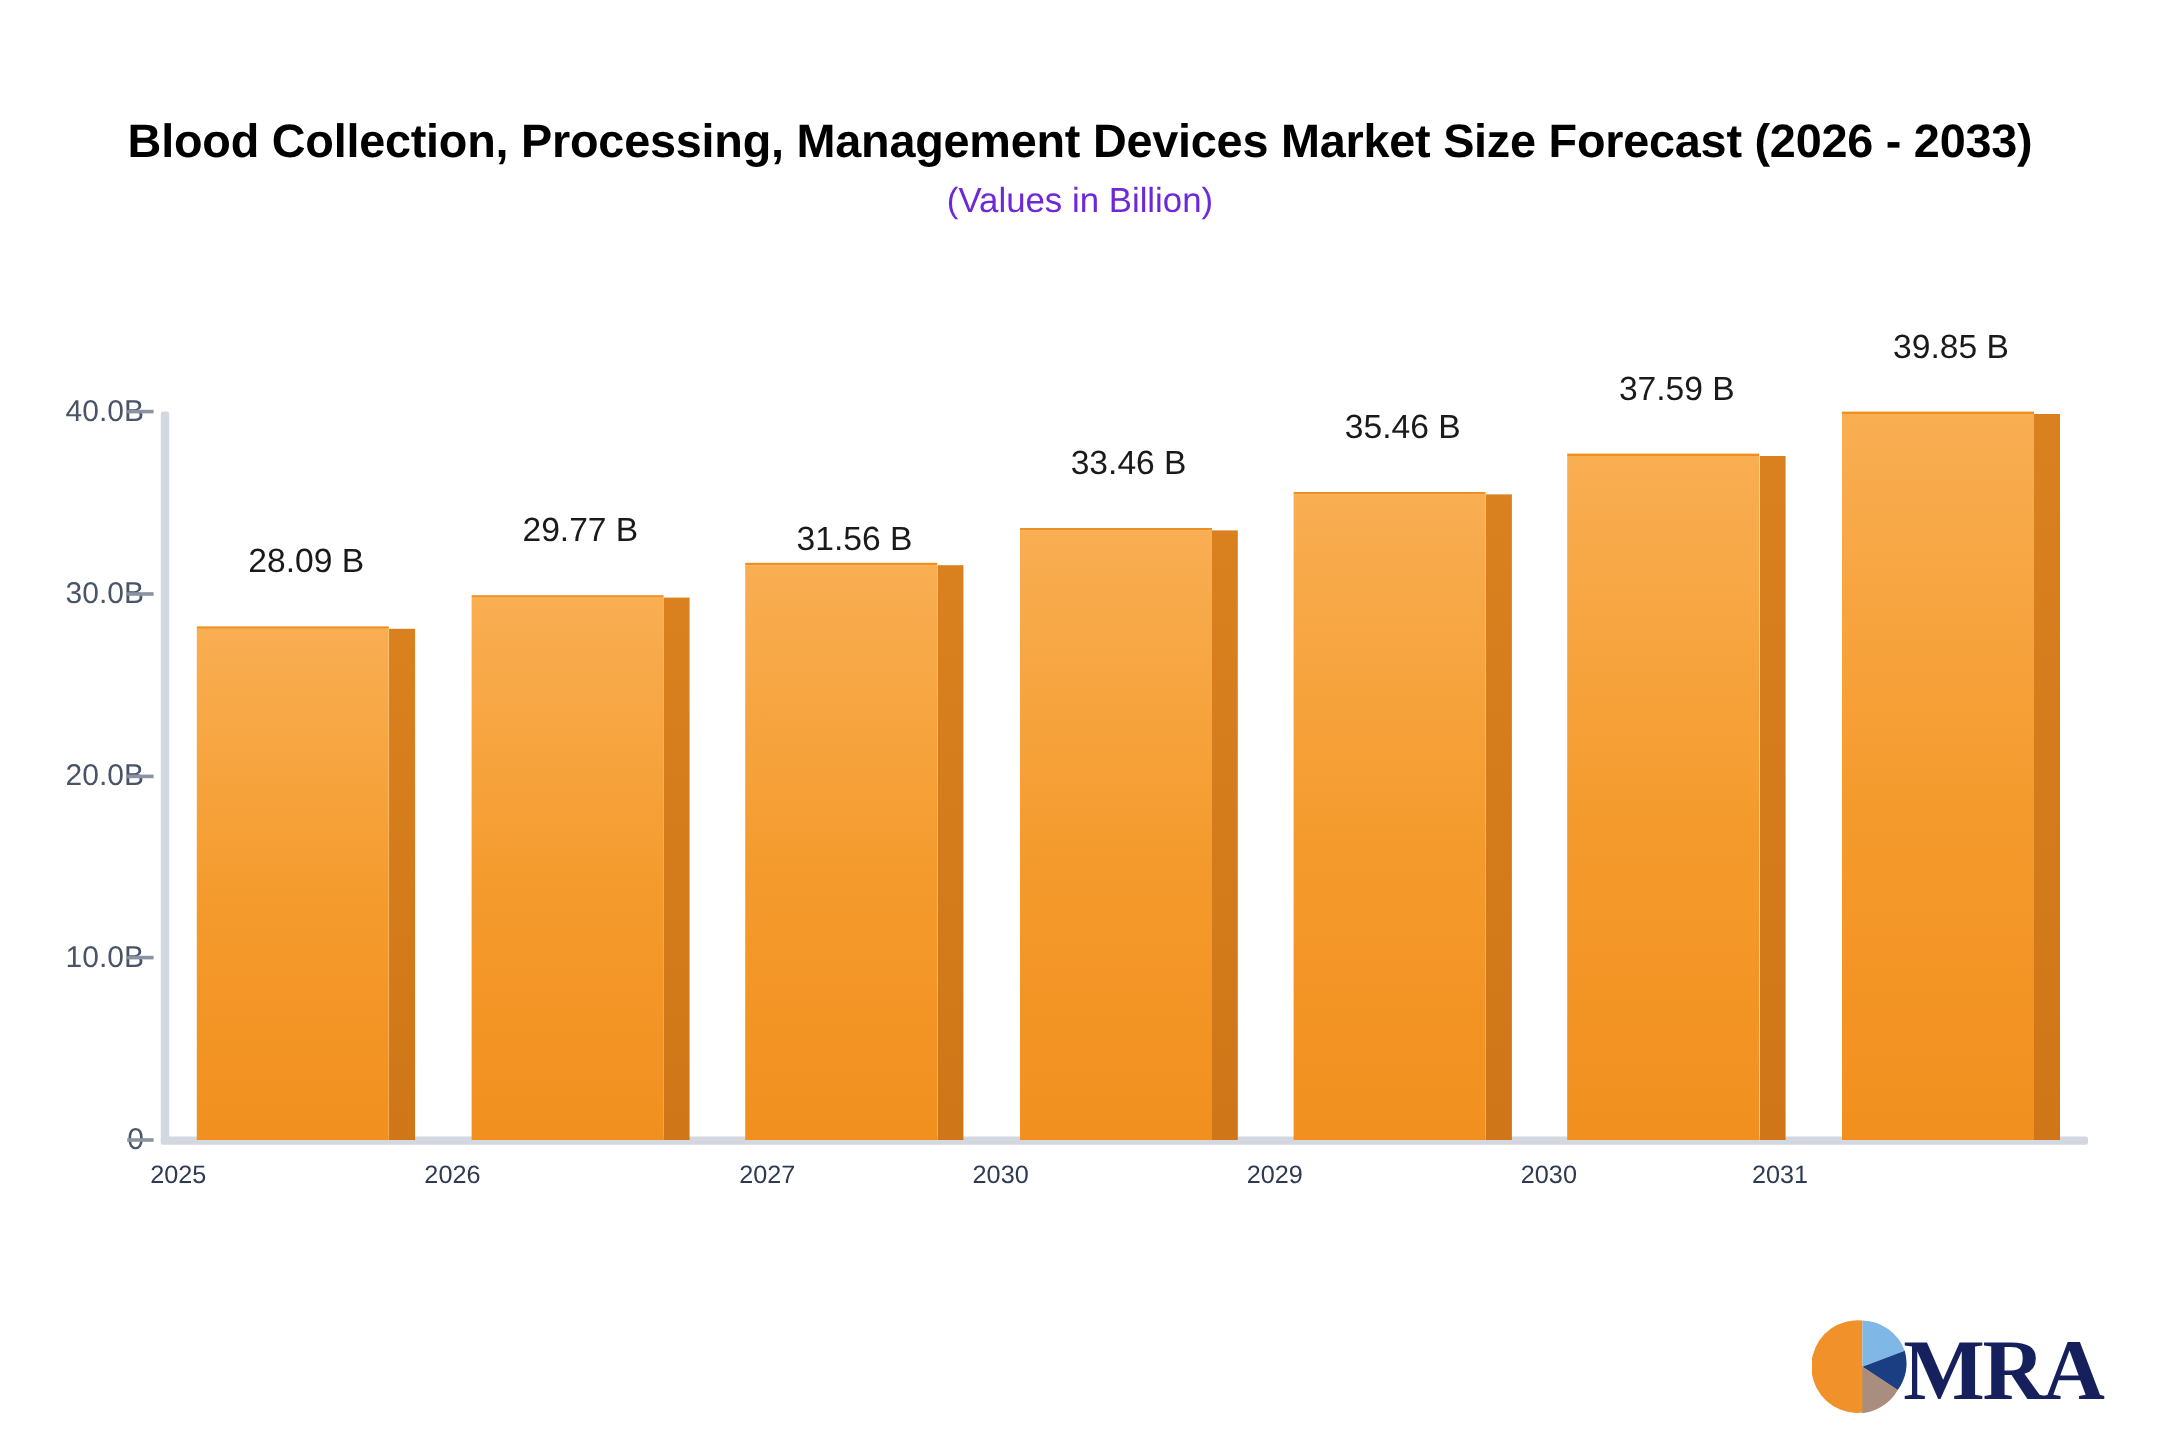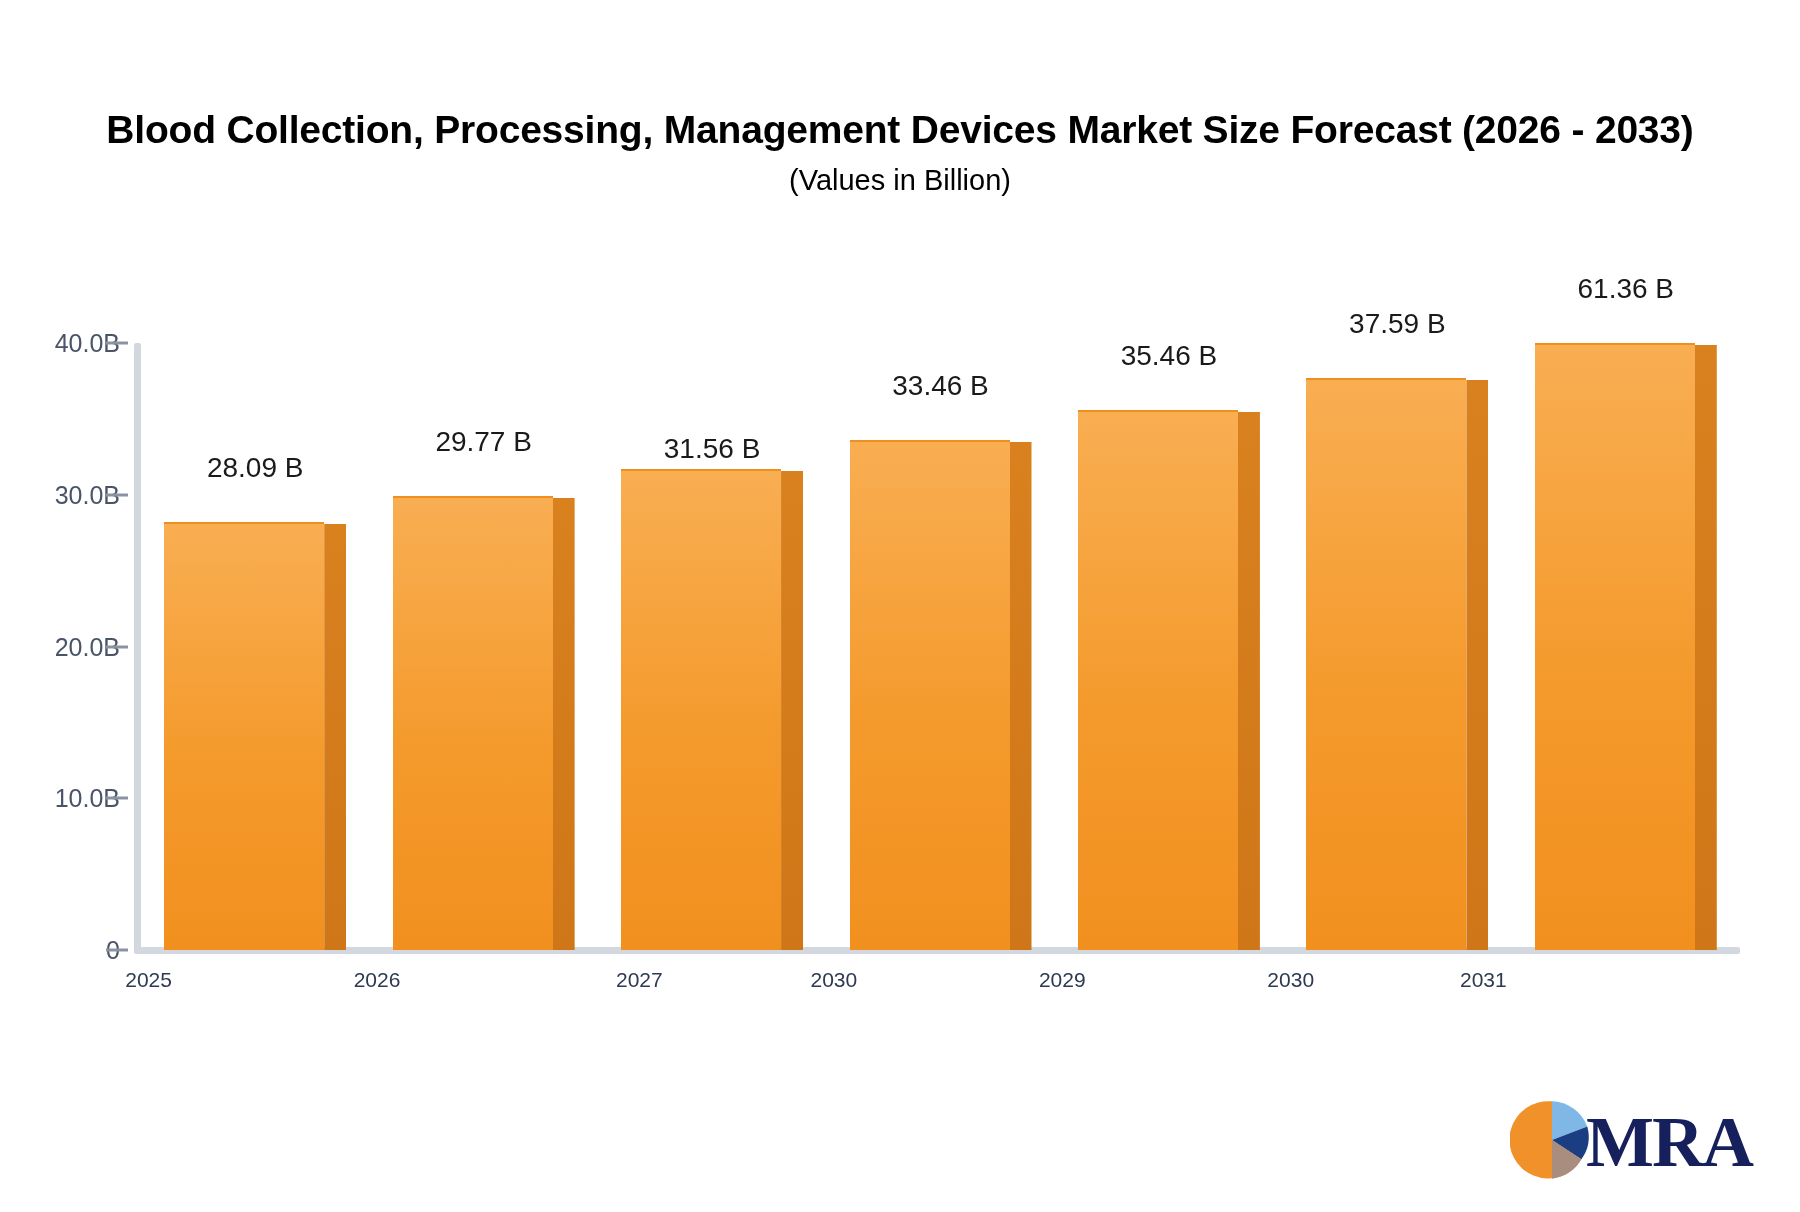--- a/index.html
+++ b/index.html
@@ -11,35 +11,35 @@
     position:relative;
   }
 
   
   #header{
     position:absolute;
     left:0; top:0; width:1800px;
     text-align:center;
   }
   #chart-title{
-    margin:11px auto;
+    margin:0 auto;
     width:1600px;
     padding-top:96px;
     font-size:39px;
     font-weight:bold;
     line-height:1.20;
     color:#000000;
     letter-spacing:-0.2px;
     text-align:center;
   }
   #chart-subtitle{
     margin:10px auto 0 auto;
     font-size:29px;
     font-weight:400;
-    color:#000000;
+    color:#6d28d9;
     line-height:1.1;
   }
   #cagr-badge{
     display:inline-block;
     margin-top:6px;
     background:#f1962e;
     color:#ffffff;
     font-size:27px;
     font-weight:bold;
     padding:12px 30px 14px 30px;
@@ -209,21 +209,21 @@
         <div class="bar-face" style="width: 160px; height: 570.428px;"></div>
         <div class="bar-side" style="left: 160px; width: 22px; height: 570.428px; clip-path: polygon(0px 0px, 100% -22px, 100% 100%, 0px 100%);"></div>
         <div class="bar-top" style="left: 0px; top: 0px; width: 182px; height: 22px; clip-path: polygon(22px 100%, 100% 0px, 100% 0px, 22px 100%);"></div>
       </div>
       <div class="bar-value" style="left: 1267.36px; top: 307.572px;">37.59 B</div>
       <div class="bar-group" style="left: 1534.79px; top: 323.276px; width: 182px; height: 626.724px;">
         <div class="bar-face" style="width: 160px; height: 604.724px;"></div>
         <div class="bar-side" style="left: 160px; width: 22px; height: 604.724px; clip-path: polygon(0px 0px, 100% -22px, 100% 100%, 0px 100%);"></div>
         <div class="bar-top" style="left: 0px; top: 0px; width: 182px; height: 22px; clip-path: polygon(22px 100%, 100% 0px, 100% 0px, 22px 100%);"></div>
       </div>
-      <div class="bar-value" style="left: 1495.79px; top: 273.276px;">61.36 B</div>
+      <div class="bar-value" style="left: 1495.79px; top: 273.276px;">39.85 B</div>
     </div>
   <div id="xlabels">
       <div class="xlabel" style="left: 125.214px;">2025</div>
       <div class="xlabel" style="left: 353.643px;">2026</div>
       <div class="xlabel" style="left: 616px;">2027</div>
       <div class="xlabel" style="left: 810.5px;">2030</div>
       <div class="xlabel" style="left: 1038.93px;">2029</div>
       <div class="xlabel" style="left: 1267.36px;">2030</div>
       <div class="xlabel" style="left: 1460px;">2031</div>
     </div>

